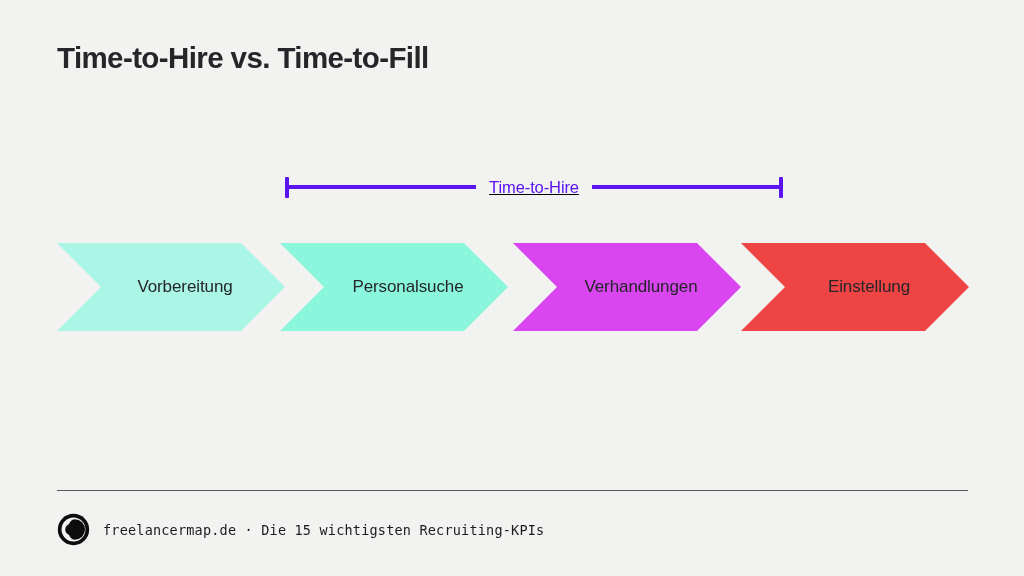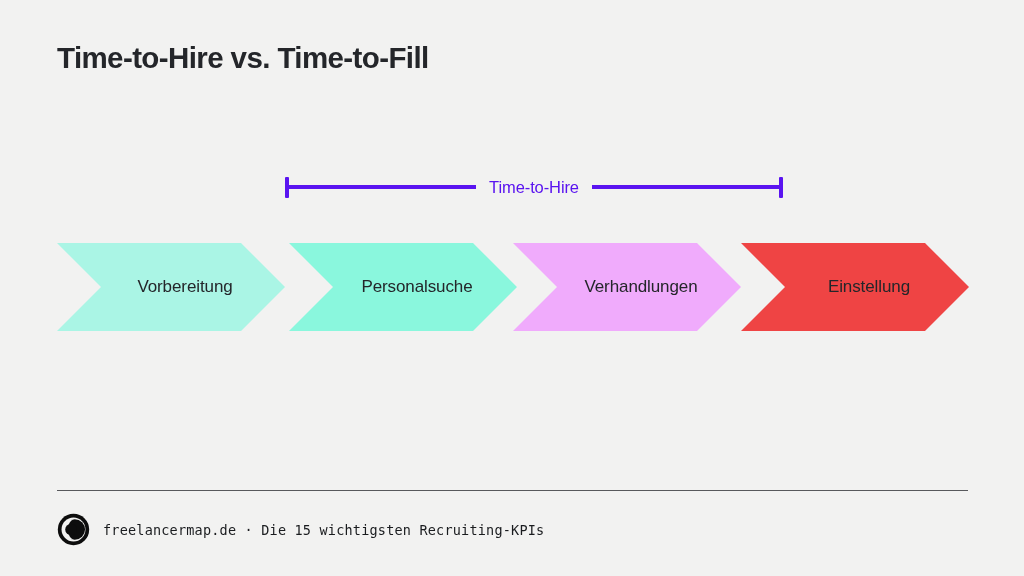--- a/index.html
+++ b/index.html
@@ -39,20 +39,21 @@
   .bracket {
     position: absolute;
     height: 30px;
     display: flex;
     align-items: center;
   }
   .bracket-hire {
     left: 285px;
     top: 172px;
     width: 498px;
+    text-decoration: underline;
   }
   .bracket-fill {
     left: 58px;
     top: 375px;
     width: 911px;
   }
   .cap {
     width: 4px;
     height: 21px;
     background: #5a14f0;
@@ -96,21 +97,21 @@
   .chevron-label {
     font-size: 17px;
     font-weight: 500;
     color: #24262a;
     letter-spacing: -0.1px;
     white-space: nowrap;
     transform: translateX(14px);
   }
 
   .chev-0 { left: 57px;  width: 228px; }
-  .chev-1 { left: 289px; width: 228px; text-align: right; }
+  .chev-1 { left: 280px; width: 228px; text-align: right; }
   .chev-2 { left: 513px; width: 228px; }
   .chev-3 { left: 741px; width: 228px; }
 
   
   .footer-divider {
     position: absolute;
     left: 57px;
     top: 490px;
     width: 911px;
     height: 1px;
@@ -157,21 +158,21 @@
   <div class="chevron-row">
 
     <div class="chevron chev-0" style="background:#aaf5e5">
       <span class="chevron-label">Vorbereitung</span>
     </div>
 
     <div class="chevron chev-1" style="background:#8af7dd">
       <span class="chevron-label">Personalsuche</span>
     </div>
 
-    <div class="chevron chev-2" style="background:#f0abfc">
+    <div class="chevron chev-2" style="background:#d946ef">
       <span class="chevron-label">Verhandlungen</span>
     </div>
 
     <div class="chevron chev-3" style="background:#ef4444">
       <span class="chevron-label">Einstellung</span>
     </div>
 
   </div>
 
 

